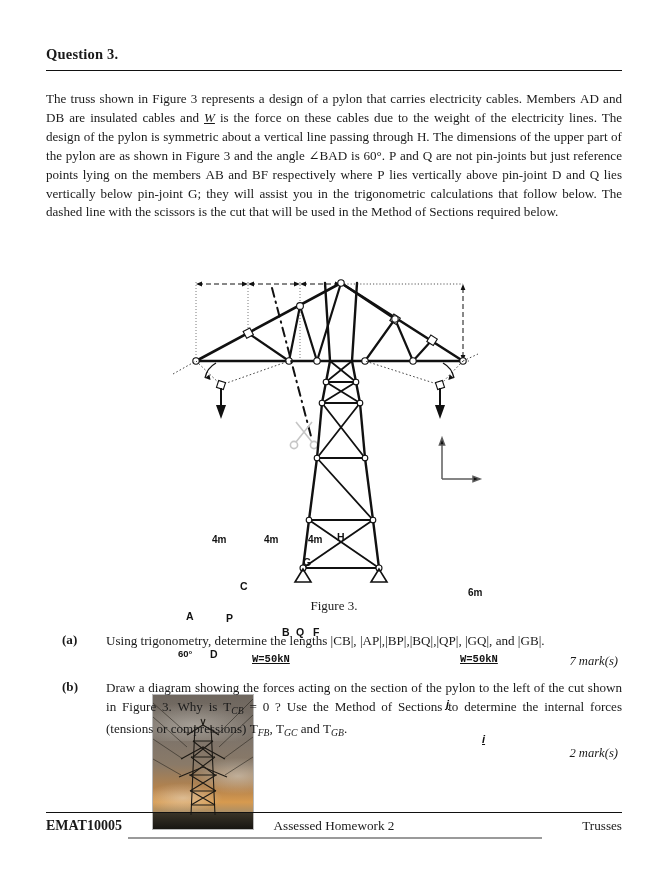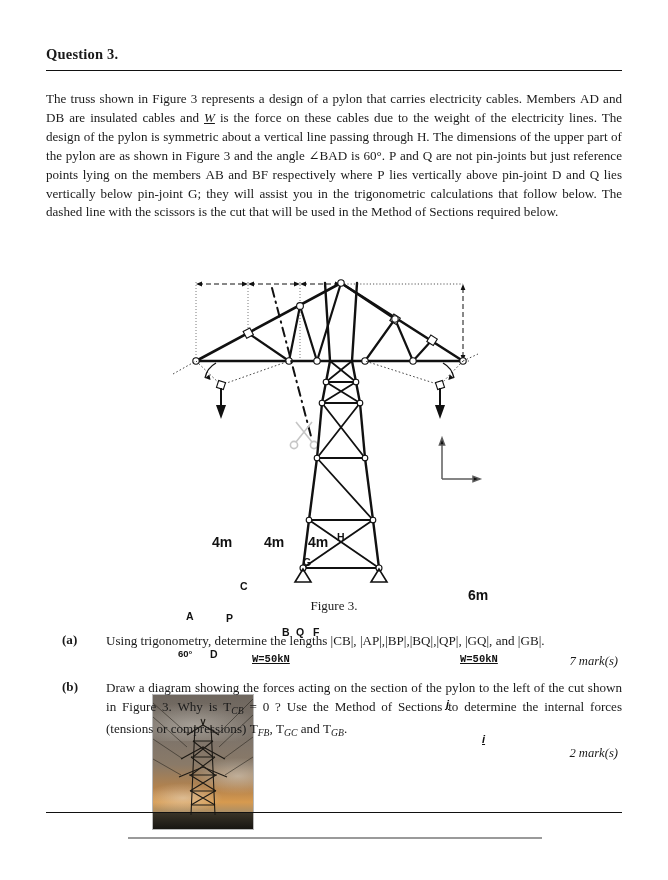--- a/index.html
+++ b/index.html
@@ -44,21 +44,21 @@
       background:radial-gradient(ellipse at 50% 50%,rgba(240,236,228,.45),rgba(240,236,228,0) 70%);}
   .photo .hill{position:absolute;left:0;bottom:0;width:100%;height:17px;
       background:linear-gradient(180deg,#3b3529,#171511);}
   .photo svg{position:absolute;left:0;top:0;}
 
   
   .lbl{position:absolute;font-family:"Liberation Sans","DejaVu Sans",sans-serif;
        font-size:10.5px;font-weight:bold;color:#111;white-space:nowrap;}
   .lbl.small{font-size:9.5px;margin-left:18px;}
   .dim{position:absolute;font-family:"Liberation Sans","DejaVu Sans",sans-serif;
-       font-size:14px;font-weight:bold;color:#111;white-space:nowrap;}
+       font-size:10px;font-weight:bold;color:#111;white-space:nowrap;}
   .wlbl{position:absolute;font-family:Liberation Mono, monospace;
         font-size:10.5px;font-weight:bold;color:#111;white-space:nowrap;margin-left:26px;}
   .wlbl u{text-decoration:underline;}
   .axlbl{position:absolute;font-family:"Liberation Sans","DejaVu Sans",sans-serif;
          font-size:11px;font-weight:bold;font-style:italic;color:#111;}
   .axlbl u{text-decoration:underline;}
 
   
   .parts{position:absolute;left:46px;top:632px;width:576px;font-size:13.1px;}
   .part{position:relative;margin-bottom:6px;}
@@ -319,14 +319,19 @@
       <div class="marks">7 mark(s)</div>
     </div>
     <div class="part" style="margin-top:10px;">
       <span class="tag">(b)</span>
       <div class="txt"><span>Draw a diagram showing the forces acting on the section of the pylon to the left of the cut shown in Figure 3. Why is </span><span class="mi">T</span><span class="sub">CB</span><span> = 0 ? Use the </span><span class="mi">Method of Sections</span><span> to determine the internal forces (tensions or compressions) </span><span class="mi">T</span><span class="sub">FB</span><span>, </span><span class="mi">T</span><span class="sub">GC</span><span> and </span><span class="mi">T</span><span class="sub">GB</span><span>.</span></div>
       <div class="marks">2 mark(s)</div>
     </div>
   </div>
 
   <div class="rule-bot"></div>
+  <div class="footer">
+    <span class="code">EMAT10005</span>
+    <span class="mid">Assessed Homework 2</span>
+    <span class="right">Trusses</span>
+  </div>
 
 </div>
 
 </body></html>

